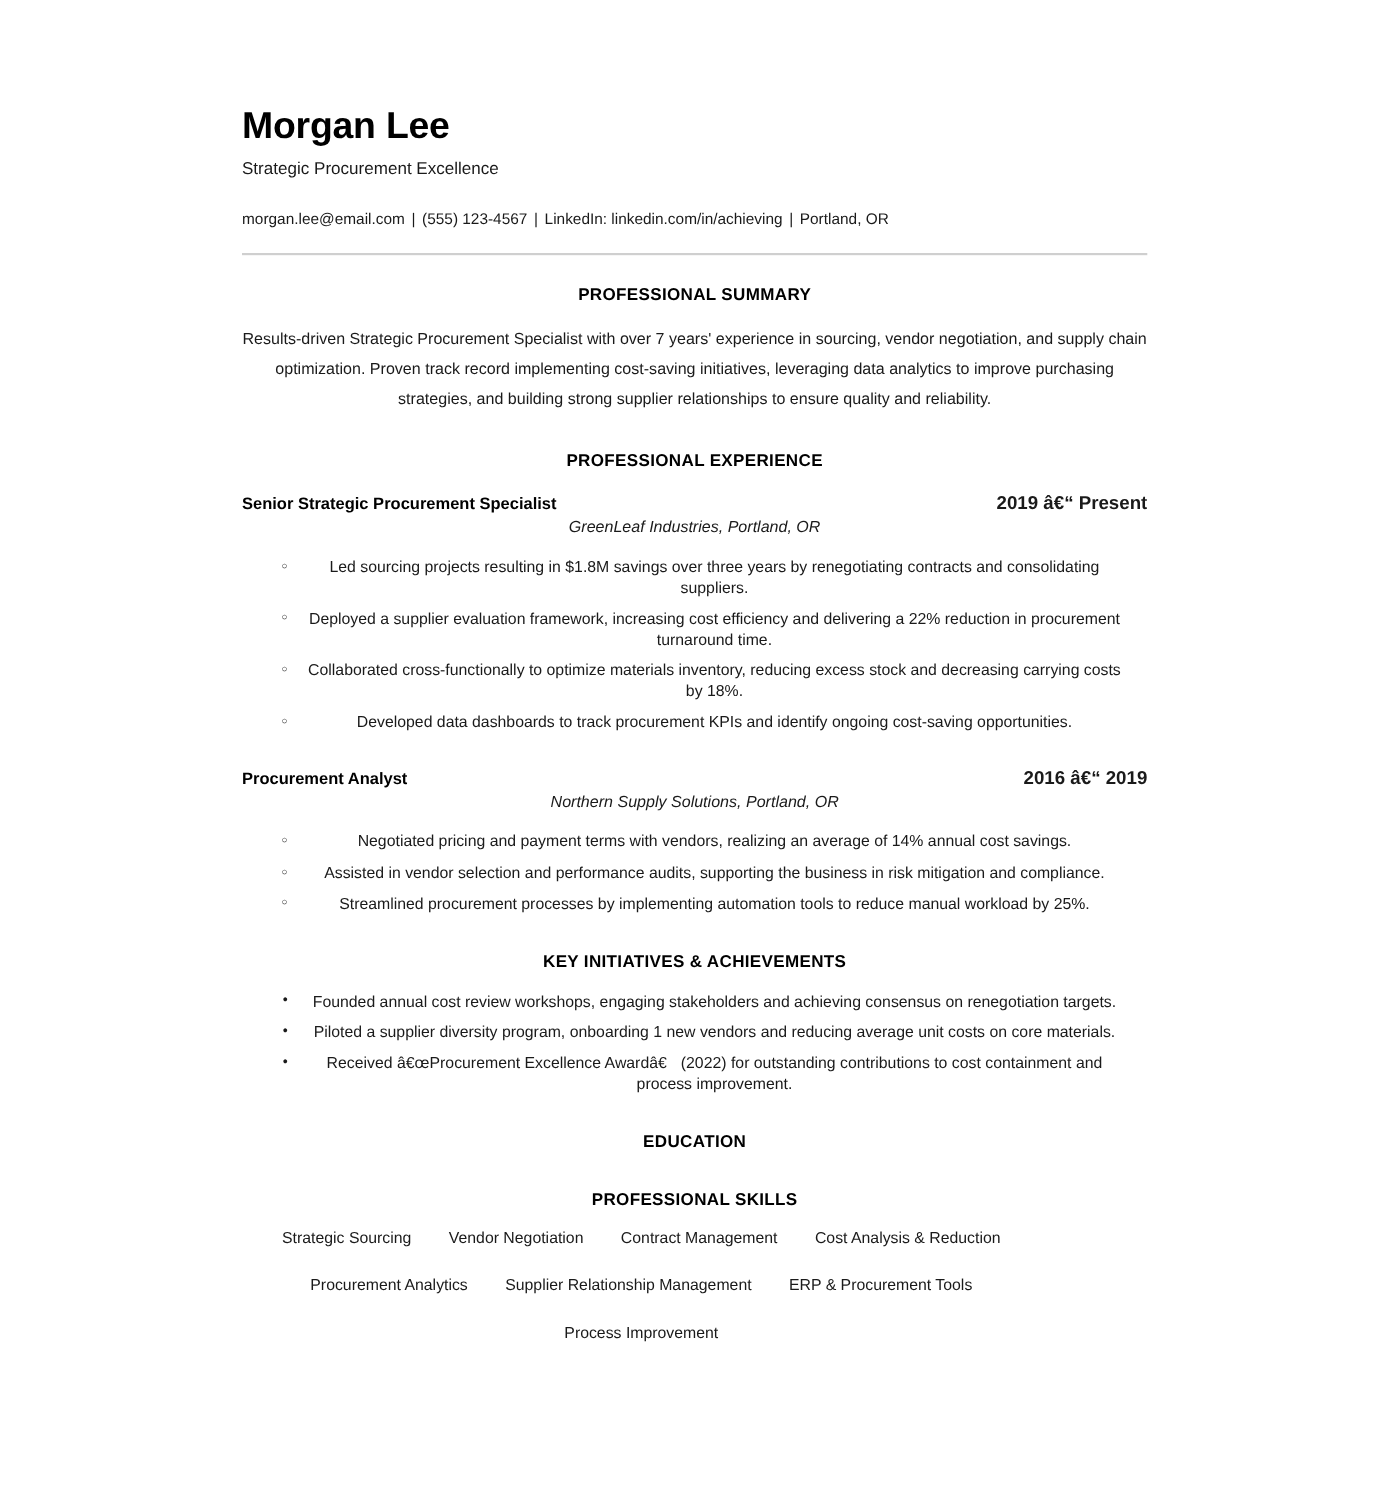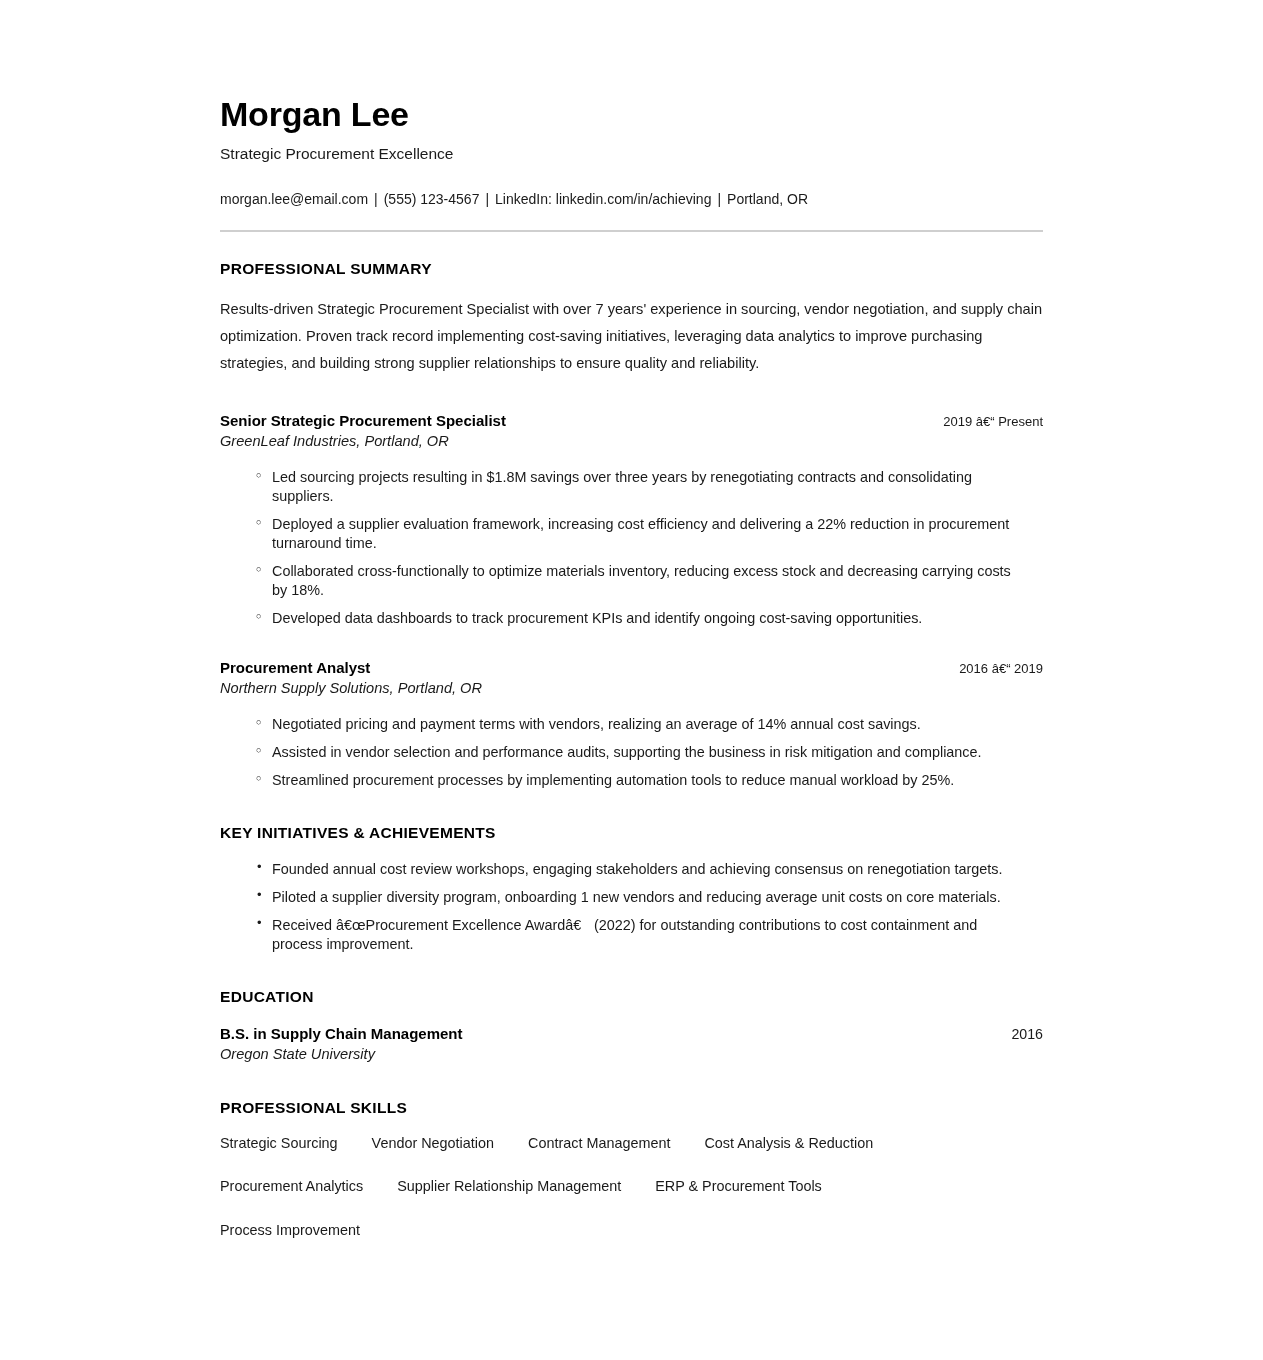--- a/index.html
+++ b/index.html
@@ -55,21 +55,21 @@
     color: #1a1a1a;
   }
   .rule {
     border: 0;
     border-top: 2px solid #cfcfcf;
     margin: 0 0 28px 0;
     width: 100%;
   }
 
   
-  .section { margin: 0 0 34px 0; }
+  .section { margin: 0 0 34px 0; text-align: center; }
   .section-title {
     font-size: 15.5px;
     font-weight: bold;
     letter-spacing: 0.3px;
     text-transform: uppercase;
     margin: 0 0 18px 0;
     color: #000;
   }
   .summary-text {
     font-size: 14.6px;
@@ -86,25 +86,26 @@
     align-items: baseline;
     width: 100%;
   }
   .entry-role {
     font-size: 15px;
     font-weight: bold;
     color: #000;
     line-height: 1.35;
   }
   .entry-date {
-    font-size: 13px;
+    font-size: 17px;
     color: #1a1a1a;
     white-space: nowrap;
     padding-left: 16px;
     line-height: 1.35;
+    font-weight: bold;
   }
   .entry-org {
     font-size: 14.6px;
     font-style: italic;
     color: #1a1a1a;
     line-height: 1.35;
     margin: 1px 0 8px 0;
   }
   ul.bullets {
     margin: 16px;
@@ -191,20 +192,21 @@
       </div>
       <hr class="rule">
     </div>
 
     <div class="section">
       <div class="section-title">PROFESSIONAL SUMMARY</div>
       <p class="summary-text">Results-driven Strategic Procurement Specialist with over 7 years' experience in sourcing, vendor negotiation, and supply chain optimization. Proven track record implementing cost-saving initiatives, leveraging data analytics to improve purchasing strategies, and building strong supplier relationships to ensure quality and reliability.</p>
     </div>
 
     <div class="section">
+      <div class="section-title">PROFESSIONAL EXPERIENCE</div>
 
       <div class="entry spaced">
         <div class="entry-head">
           <span class="entry-role">Senior Strategic Procurement Specialist</span>
           <span class="entry-date">2019 â€“ Present</span>
         </div>
         <div class="entry-org">GreenLeaf Industries, Portland, OR</div>
         <ul class="bullets hollow">
           <li>Led sourcing projects resulting in $1.8M savings over three years by renegotiating contracts and consolidating suppliers.</li>
           <li>Deployed a supplier evaluation framework, increasing cost efficiency and delivering a 22% reduction in procurement turnaround time.</li>
@@ -231,27 +233,20 @@
       <div class="section-title">KEY INITIATIVES &amp; ACHIEVEMENTS</div>
       <ul class="bullets disc">
         <li>Founded annual cost review workshops, engaging stakeholders and achieving consensus on renegotiation targets.</li>
         <li>Piloted a supplier diversity program, onboarding 1 new vendors and reducing average unit costs on core materials.</li>
         <li>Received â€œProcurement Excellence Awardâ€ (2022) for outstanding contributions to cost containment and process improvement.</li>
       </ul>
     </div>
 
     <div class="section">
       <div class="section-title">EDUCATION</div>
-      <div class="entry">
-        <div class="entry-head">
-          <span class="edu-degree">B.S. in Supply Chain Management</span>
-          <span class="edu-date">2016</span>
-        </div>
-        <div class="edu-school">Oregon State University</div>
-      </div>
     </div>
 
     <div class="section">
       <div class="section-title">PROFESSIONAL SKILLS</div>
       <div class="skills-wrap">
         <span class="skill">Strategic Sourcing</span><span class="skill">Vendor Negotiation</span><span class="skill">Contract Management</span><span class="skill">Cost Analysis &amp; Reduction</span><span class="skill">Procurement Analytics</span><span class="skill">Supplier Relationship Management</span><span class="skill">ERP &amp; Procurement Tools</span><span class="skill">Process Improvement</span>
       </div>
     </div>
 
   </div>

